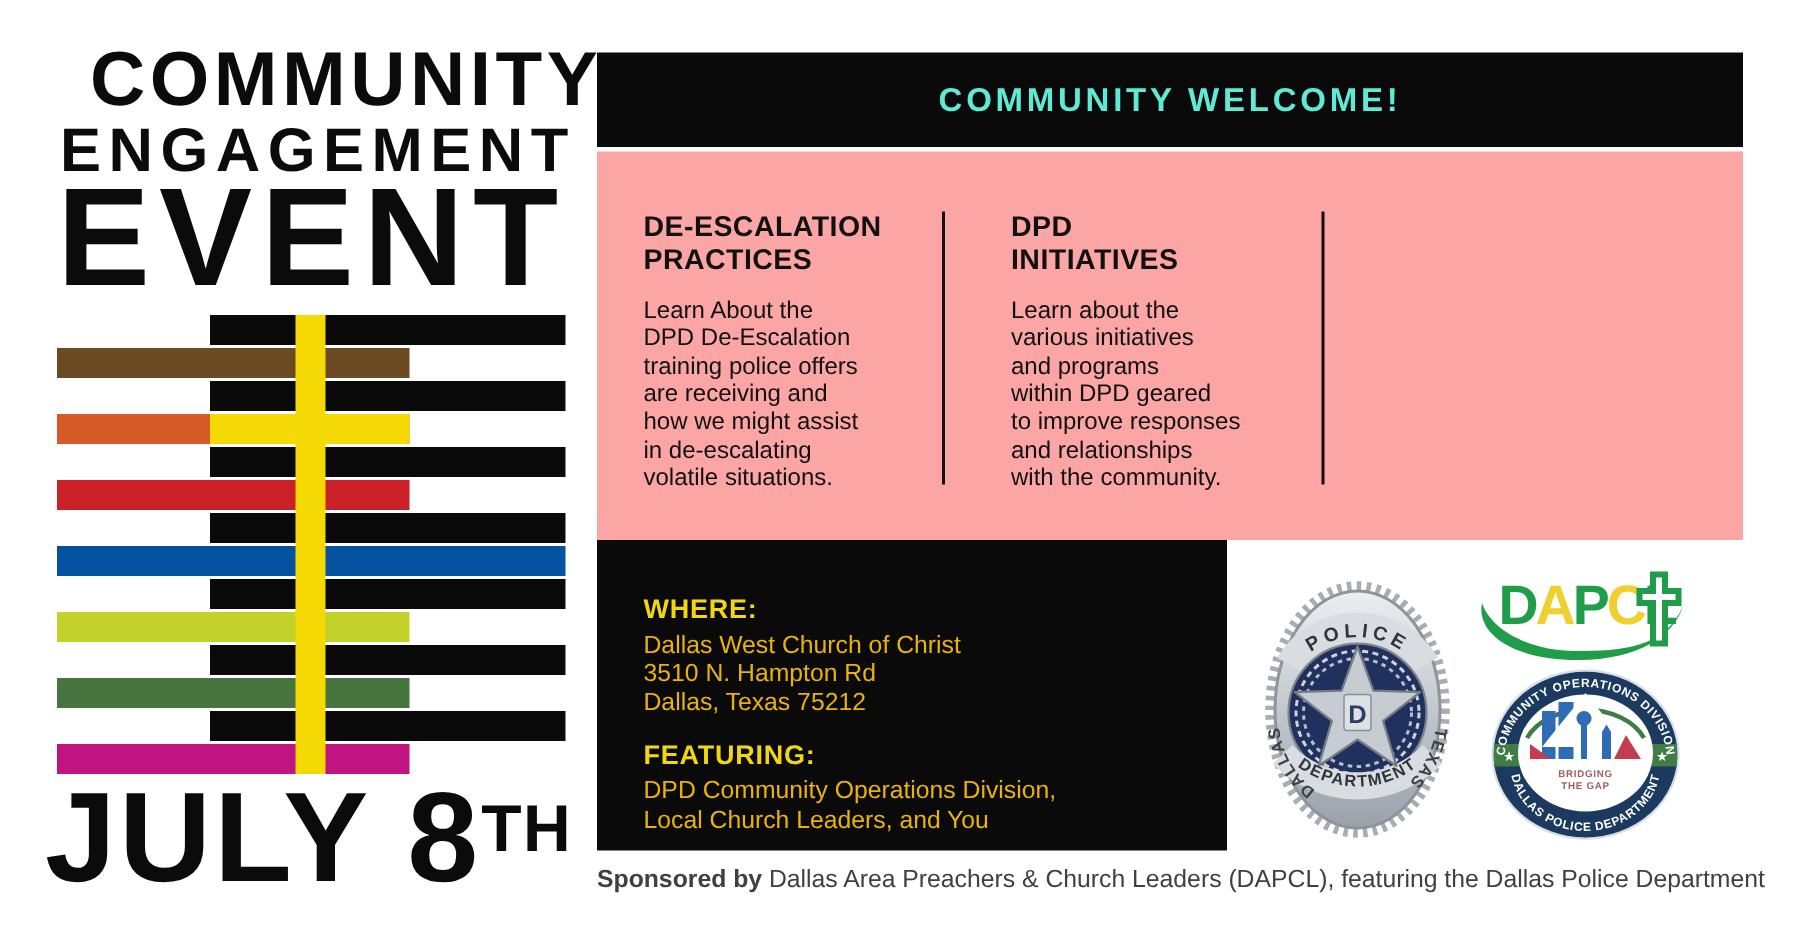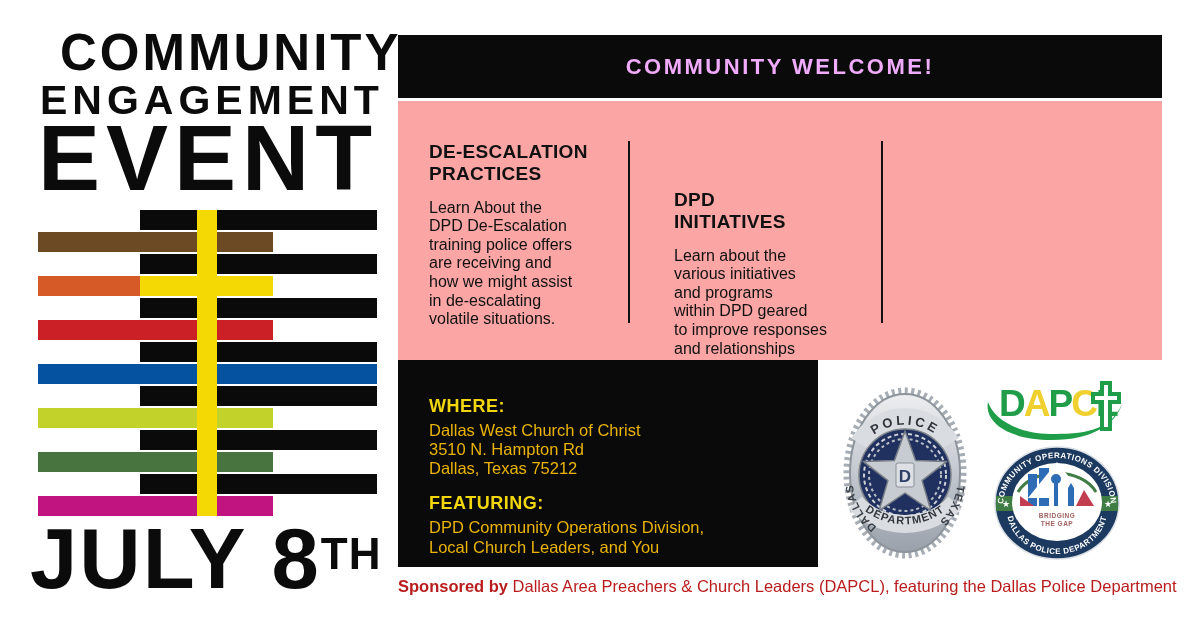--- a/index.html
+++ b/index.html
@@ -20,39 +20,39 @@
   .stripe.color { width:235px; }
   .stripe.wide  { width:339px; }
   .cross-v { position:absolute; left:159px; top:0; width:20px; height:306px; background:#F5D905; }
   .cross-h { position:absolute; left:102px; top:66px; width:133px; height:20px; background:#F5D905; }
 
   .july { left:30px; top:516px; font-size:85px; font-weight:800; color:#0b0b0b; line-height:1; letter-spacing:2px; white-space:nowrap; }
   .july .sup { font-size:44px; vertical-align:0.44em; letter-spacing:1px; }
 
   
   .welcome-bar { left:398px; top:35px; width:764px; height:63px; background:#0a0a0a; display:flex; align-items:center; justify-content:center; }
-  .welcome-text { color:#f0abfc; font-size:22px; font-weight:800; letter-spacing:2.5px; }
+  .welcome-text { color:#5eead4; font-size:22px; font-weight:800; letter-spacing:2.5px; }
 
   .yellow-panel { left:398px; top:101px; width:764px; height:259px; background:#fca5a5;
     display:grid; grid-template-columns:230px 2px 251px 2px 1fr; padding-top:40px; }
   .col { color:#111; }
   .col1 { padding-left:31px; }
-  .col2 { padding-left:44px;margin-top:48px; }
+  .col2 { padding-left:44px; }
   .col3 { padding-left:36px; padding-right:20px; }
   .col-heading { font-size:19px; font-weight:800; line-height:1.18; letter-spacing:0.3px; margin-bottom:13px; }
   .col-body { font-size:16px; line-height:1.16; }
   .preline { white-space:pre-line; }
   .vdivider { width:2px; height:182px; background:#111; }
 
   .info-box { left:398px; top:360px; width:420px; height:207px; background:#0a0a0a; padding:36px 18px 16px 31px; }
   .info-label { color:#F2D70E; font-size:18px; font-weight:800; letter-spacing:0.5px; margin-bottom:4px; }
   .info-lines { color:#eab308; font-size:16.5px; line-height:1.16; }
   .featuring-block { margin-top:15px; }
 
-  .sponsor { left:398px; top:577px; width:766px; text-align:center; font-size:16.5px; color:#b91c1c; white-space:nowrap; }
+  .sponsor { left:398px; top:577px; width:766px; text-align:center; font-size:16.5px; color:#404040; white-space:nowrap; }
   .sponsor .b { font-weight:700; }
 
   
   .badge-box { left:843px; top:387px; width:124px; height:172px; }
   .dapcl-box { left:984px; top:385px; width:140px; height:58px; }
   .dapcl-letters { position:absolute; left:15px; top:0px; z-index:2; font-weight:800; font-size:37px; letter-spacing:-2px; line-height:1; white-space:nowrap; }
   .dapcl-letter.green  { color:#1F9D49; }
   .dapcl-letter.yellow { color:#EFD02E; }
   .dapcl-swoosh { position:absolute; left:0; top:9px; z-index:1; }
   .dapcl-cross { position:absolute; right:2px; top:-5px; z-index:3; }

